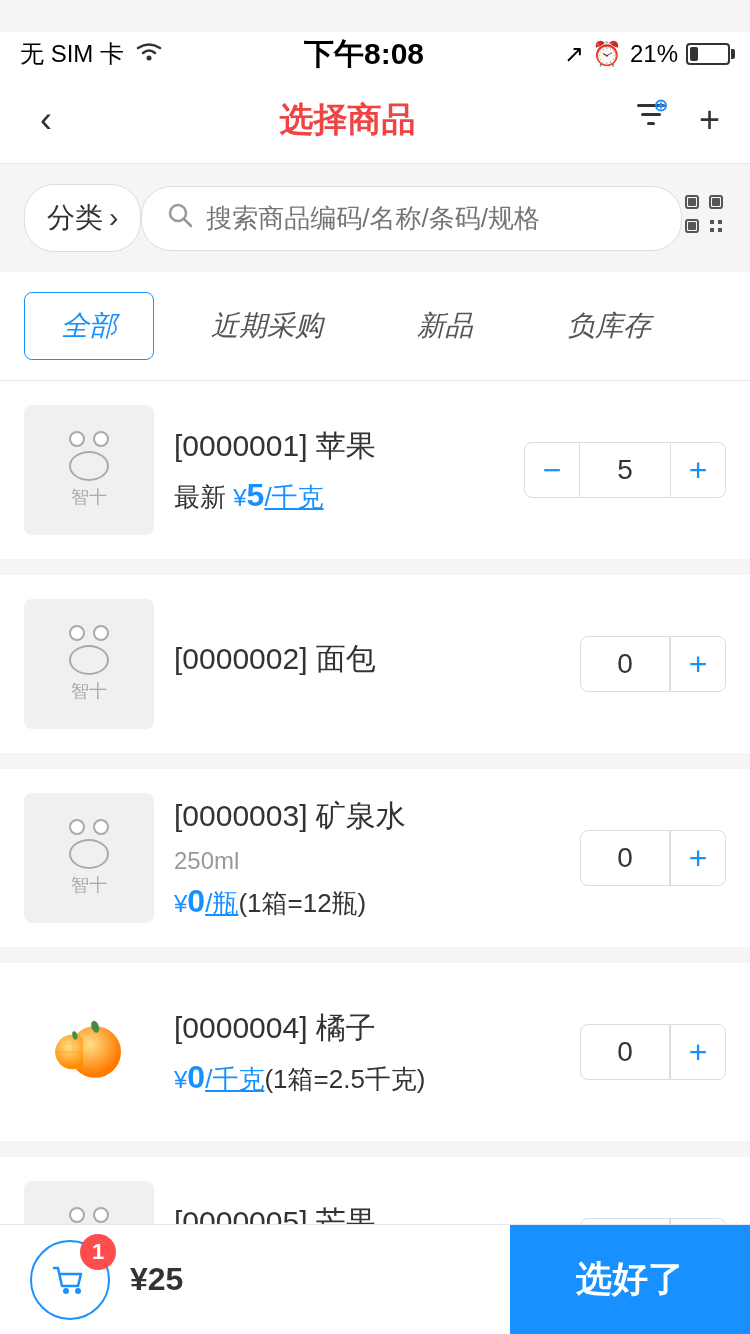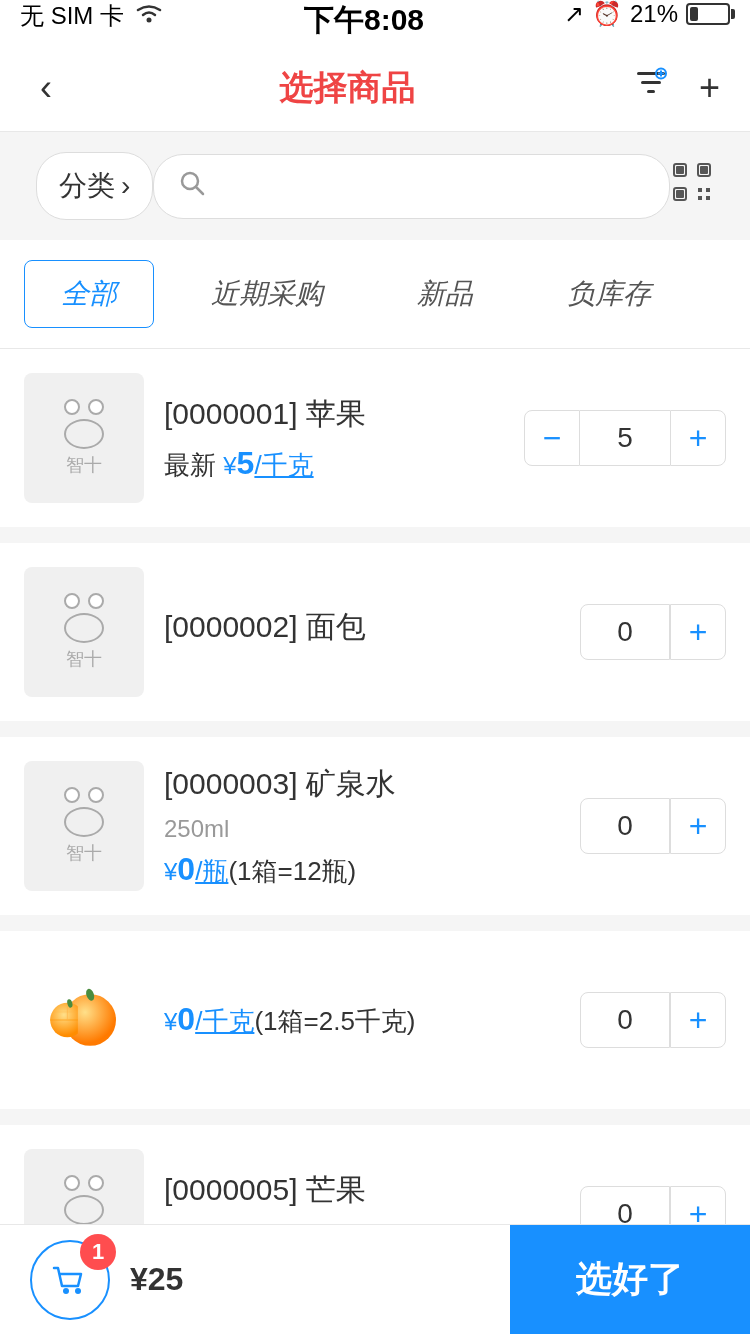--- a/index.html
+++ b/index.html
@@ -11,25 +11,26 @@
       min-height: 1334px;
       overflow-x: hidden;
       font-size: 28px;
     }
 
     
     .status-bar {
       height: 44px;
       background: #fff;
       display: flex;
-      align-items: flex-start;
+      align-items: center;
       justify-content: space-between;
       padding: 0 20px;
       font-size: 24px;
       font-weight: 500;
+      margin-top: 32px;
     }
     .status-left { display: flex; align-items: center; gap: 10px; }
     .status-center { font-size: 30px; font-weight: 600; }
     .status-right { display: flex; align-items: center; gap: 8px; font-size: 24px; }
     .battery {
       width: 44px; height: 22px; border: 2px solid #333;
       border-radius: 4px; position: relative; display: inline-flex;
       align-items: center; padding: 2px;
     }
     .battery::after {
@@ -68,21 +69,21 @@
     }
     .nav-filter-icon, .nav-add-icon {
       font-size: 36px;
       color: #333;
       cursor: pointer;
     }
 
     
     .filter-bar {
       background: #f5f5f5;
-      padding: 20px 36px;
+      padding: 20px 24px;
       display: flex;
       align-items: center;
       gap: 0;
     }
     .category-btn {
       background: #fff;
       border: 1px solid #ddd;
       border-radius: 30px;
       padding: 14px 22px;
       font-size: 28px;
@@ -147,21 +148,21 @@
     }
     .product-item {
       background: #fff;
       margin-bottom: 16px;
       display: flex;
       align-items: center;
       padding: 24px;
       gap: 20px;
     }
     .product-image {
-      width: 120px;
+      width: 130px;
       height: 130px;
       background: #f0f0f0;
       border-radius: 8px;
       display: flex;
       align-items: center;
       justify-content: center;
       flex-shrink: 0;
       overflow: hidden;
     }
     .product-image svg { width: 80px; height: 80px; }
@@ -367,20 +368,21 @@
     <span>分类</span>
     <span>›</span>
   </button>
   <div class="search-box">
     <span class="search-icon">
       <svg width="28" height="28" viewBox="0 0 28 28">
           <circle cx="12" cy="12" r="8" stroke="#999" stroke-width="2.5" fill="none"></circle>
           <line x1="18.5" y1="18.5" x2="25" y2="25" stroke="#999" stroke-width="2.5" stroke-linecap="round"></line>
         </svg>
     </span>
+    <input class="search-input" type="text" placeholder="搜索商品编码/名称/条码/规格" style="">
   </div>
   <span class="scan-icon">
     <svg width="44" height="44" viewBox="0 0 44 44">
         <rect x="4" y="4" width="12" height="12" rx="2" fill="none" stroke="#555" stroke-width="2"></rect>
         <rect x="6" y="6" width="8" height="8" rx="1" fill="#555"></rect>
         <rect x="28" y="4" width="12" height="12" rx="2" fill="none" stroke="#555" stroke-width="2"></rect>
         <rect x="30" y="6" width="8" height="8" rx="1" fill="#555"></rect>
         <rect x="4" y="28" width="12" height="12" rx="2" fill="none" stroke="#555" stroke-width="2"></rect>
         <rect x="6" y="30" width="8" height="8" rx="1" fill="#555"></rect>
         <rect x="28" y="28" width="4" height="4" fill="#555"></rect>
@@ -493,20 +495,21 @@
         <circle cx="38" cy="65" r="28" fill="url(#og2)" clip-path="url(#half)"></circle>
         <line x1="10" y1="65" x2="66" y2="65" stroke="#ff9500" stroke-width="1" clip-path="url(#half)"></line>
 
         <line x1="38" y1="38" x2="38" y2="65" stroke="#ffb347" stroke-width="1" clip-path="url(#half)"></line>
         <line x1="15" y1="52" x2="61" y2="52" stroke="#ffb347" stroke-width="0.5" clip-path="url(#half)"></line>
 
         <ellipse cx="42" cy="38" rx="4" ry="7" fill="#4a8c3f" transform="rotate(-15 42 38)"></ellipse>
       </svg>
     </div>
     <div class="product-info">
+      <div class="product-name">[0000004] 橘子</div>
       <div class="product-price">
         <span class="price-cny">¥</span><span class="price-num">0</span><span class="price-unit">/千克</span><span>(1箱=2.5千克)</span>
       </div>
     </div>
     <div class="quantity-control">
       <input class="qty-input-only" type="text" value="0" style="">
       <button class="qty-btn plus" style="border-radius:0 8px 8px 0;">+</button>
     </div>
   </div>
 

